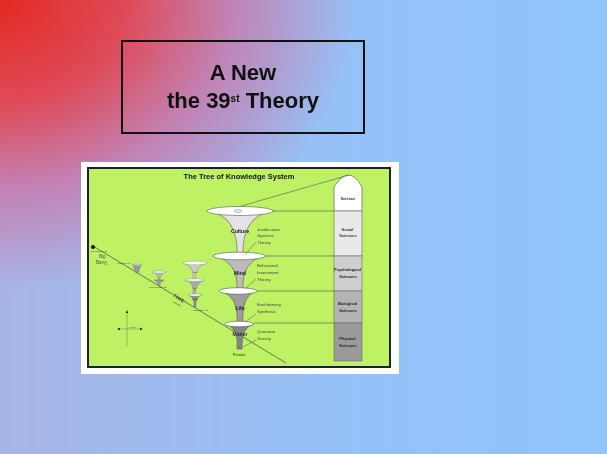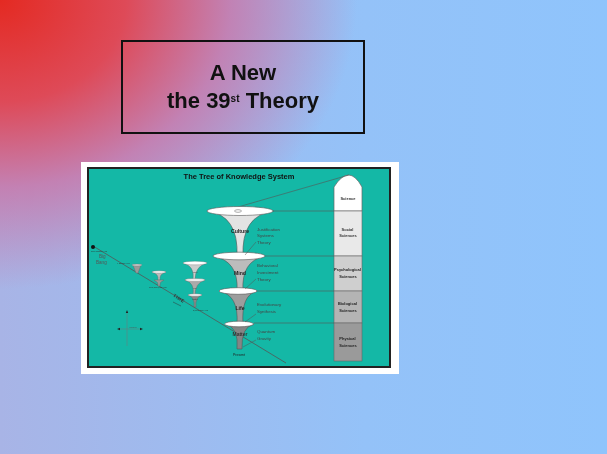--- a/index.html
+++ b/index.html
@@ -16,21 +16,21 @@
     display:flex; flex-direction:column; align-items:center; justify-content:center;
     text-align:center; color:#111; font-weight:bold; font-size:22px; line-height:28px;
   }
   .title-box sup { font-size:10px; vertical-align:top; position:relative; top:-2px; }
   .figure {
     position:absolute; left:81px; top:162px; width:318px; height:212px;
     background:#fff;
   }
   .figure-inner {
     position:absolute; left:6px; top:5px; width:300px; height:197px;
-    border:2px solid #222; background:#14b8a6; overflow:hidden;
+    border:2px solid #222; background:#bef264; overflow:hidden;
   }
   .figure svg { position:absolute; left:0; top:0; }
   .svgtext { font-family:"Liberation Sans", sans-serif; }
 </style>
 </head>
 <body>
 
 <div class="title-box">
   <div>A New</div>
   <div><span>the 39</span><sup>st</sup><span> Theory</span></div>

